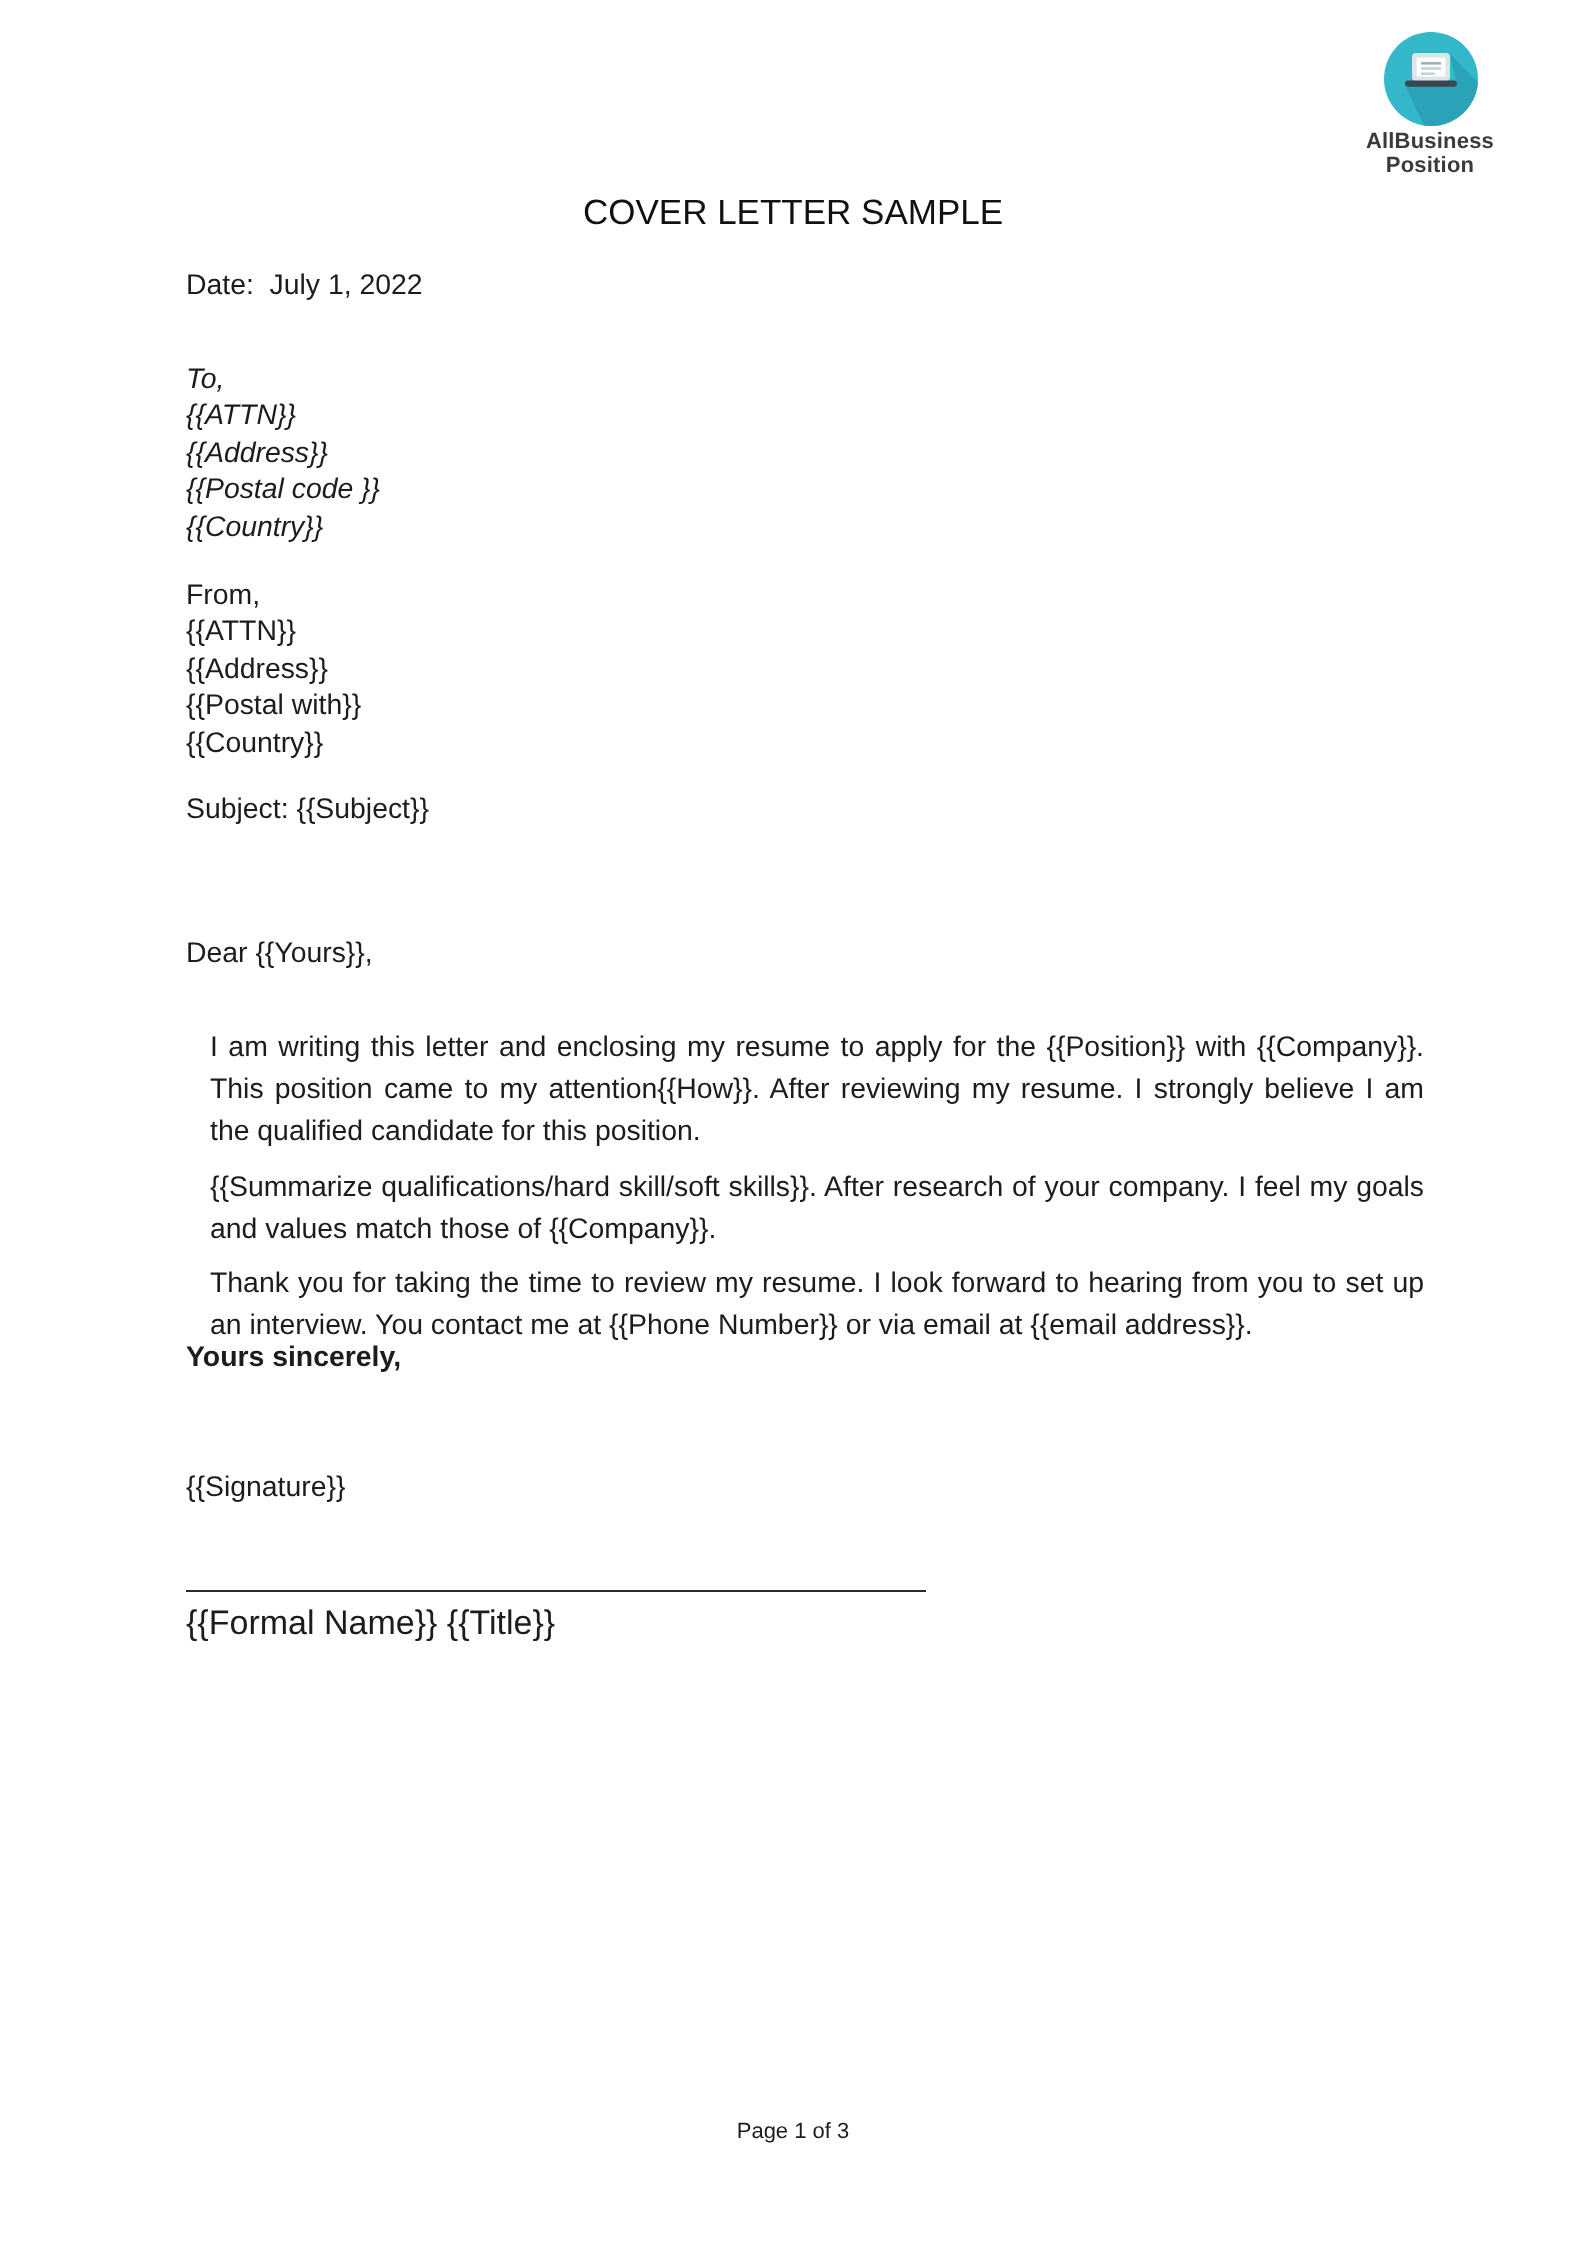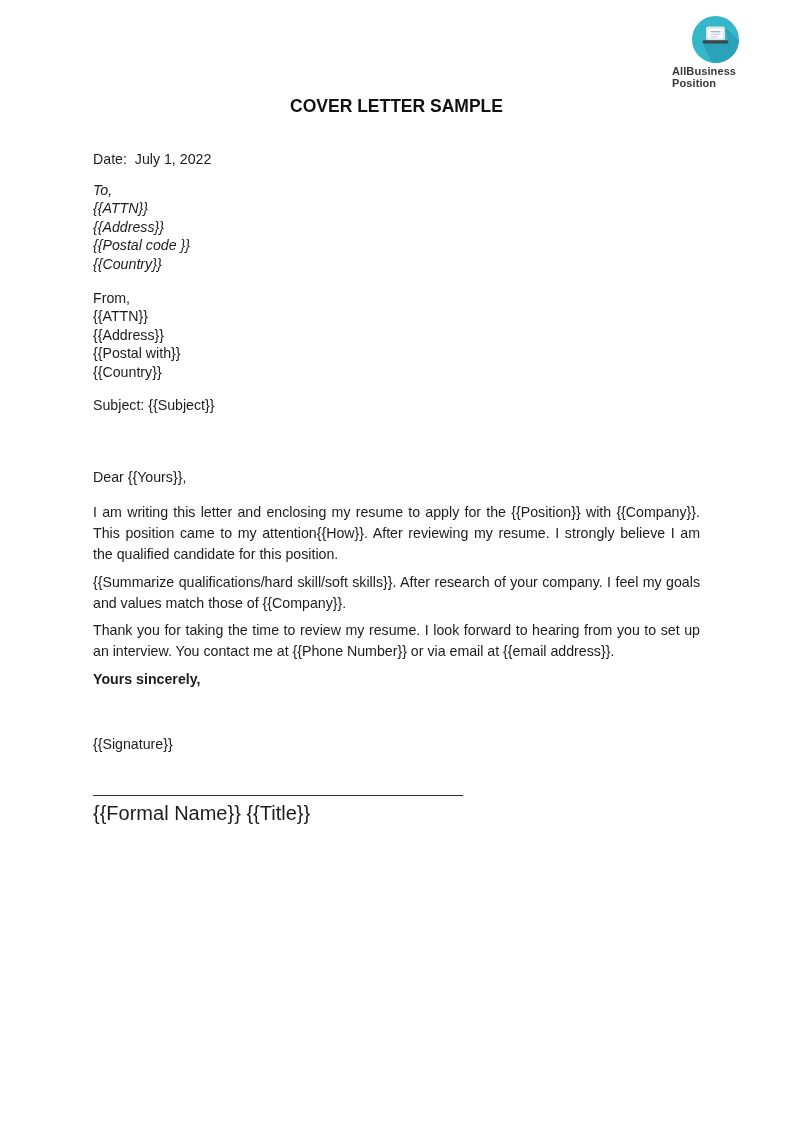--- a/index.html
+++ b/index.html
@@ -15,21 +15,21 @@
     font-family: "Liberation Sans", sans-serif;
     color: #1c1c1c;
     overflow: hidden;
   }
   
   .logo {
     position: absolute;
     left: 672px;
     top: 16px;
     width: 86px;
-    text-align: left;
+    text-align: center;
   }
   .logo-circle-wrap {
     width: 47px;
     height: 47px;
     margin: 0 auto 3px auto;
   }
   .brand-text {
     font-size: 11px;
     line-height: 11.5px;
     font-weight: 700;
@@ -38,30 +38,29 @@
   }
   
   .title {
     position: absolute;
     top: 96px;
     left: 0;
     width: 100%;
     margin: 0;
     text-align: center;
     font-size: 17.5px;
-    font-weight: 700;
+    font-weight: 400;
     color: #111111;
   }
   .date-line {
     position: absolute;
     top: 135px;
     left: 93px;
     font-size: 14.2px;
     white-space: pre-wrap;
-    margin-top: 16px;
   }
   .addr-block {
     position: absolute;
     left: 93px;
     font-size: 14.2px;
     line-height: 18.4px;
   }
   .to-block   { top: 181px; font-style: italic; }
   .from-block { top: 289px; }
   .subject-line {
@@ -73,21 +72,21 @@
   .greeting {
     position: absolute;
     top: 469px;
     left: 93px;
     font-size: 14.2px;
   }
   .body-para {
     position: absolute;
     left: 93px;
     width: 607px;
-    margin: 0;
+    margin: 12px;
     font-size: 14.2px;
     line-height: 21px;
     text-align: justify;
   }
   .para-1 { top: 502px; }
   .para-2 { top: 572px; }
   .para-3 { top: 620px; }
   .closing {
     position: absolute;
     top: 671px;
@@ -105,21 +104,21 @@
     position: absolute;
     top: 795px;
     left: 93px;
     width: 370px;
     border-top: 1.2px solid #2b2b2b;
   }
   .name-title {
     position: absolute;
     top: 802px;
     left: 93px;
-    font-size: 20px;
+    font-size: 17px;
   }
   .page-footer {
     position: absolute;
     top: 1060px;
     left: 0;
     width: 100%;
     text-align: center;
     font-size: 11px;
     color: #1c1c1c;
   }
@@ -182,14 +181,15 @@
   <p class="body-para para-1">I am writing this letter and enclosing my resume to apply for the {{Position}} with {{Company}}. This position came to my attention{{How}}. After reviewing my resume. I strongly believe I am the qualified candidate for this position.</p>
   <p class="body-para para-2">{{Summarize qualifications/hard skill/soft skills}}. After research of your company. I feel my goals and values match those of {{Company}}.</p>
   <p class="body-para para-3">Thank you for taking the time to review my resume. I look forward to hearing from you to set up an interview. You contact me at {{Phone Number}} or via email at {{email address}}.</p>
 
   <div class="closing">Yours sincerely,</div>
 
   <div class="signature-placeholder">{{Signature}}</div>
   <div class="signature-line"></div>
   <div class="name-title">{{Formal Name}} {{Title}}</div>
 
+  <div class="page-footer">Page 1 of 3</div>
 
 </div>
 
 </body></html>

